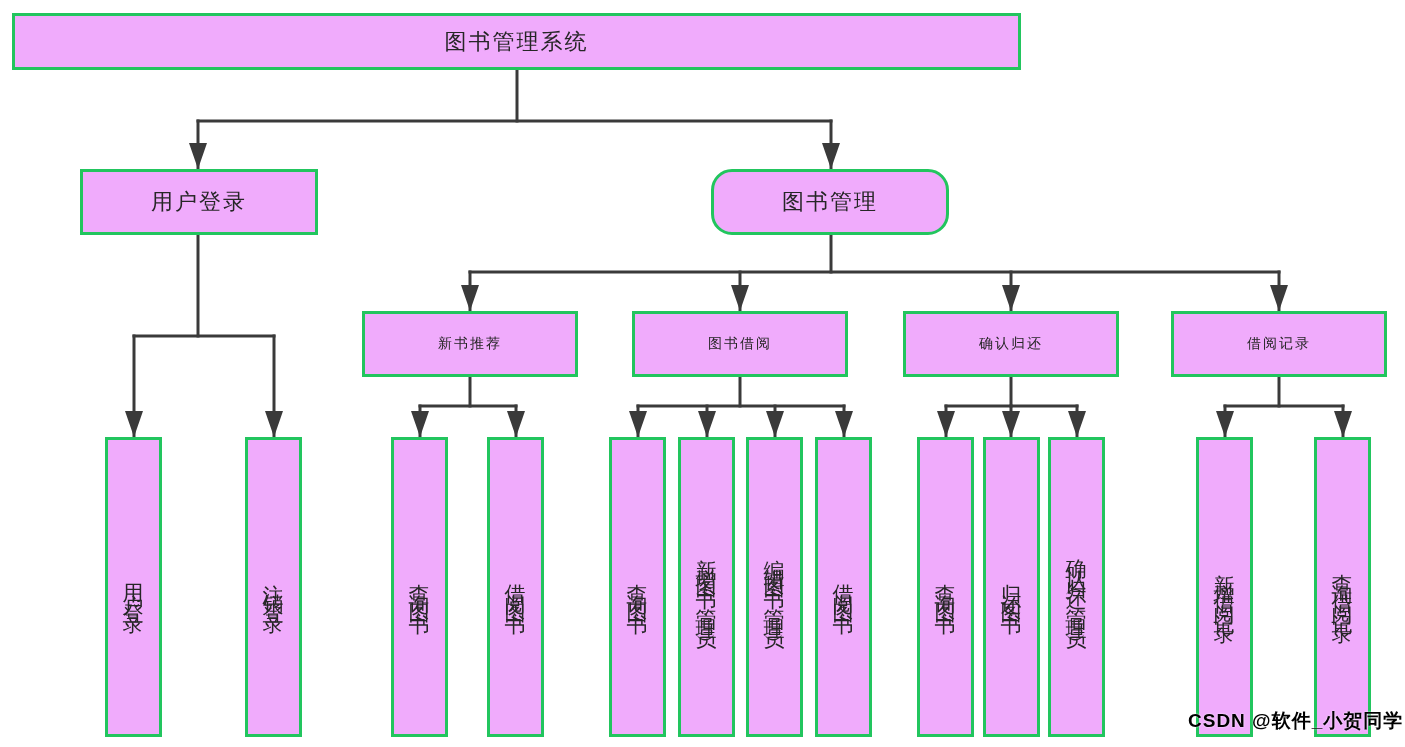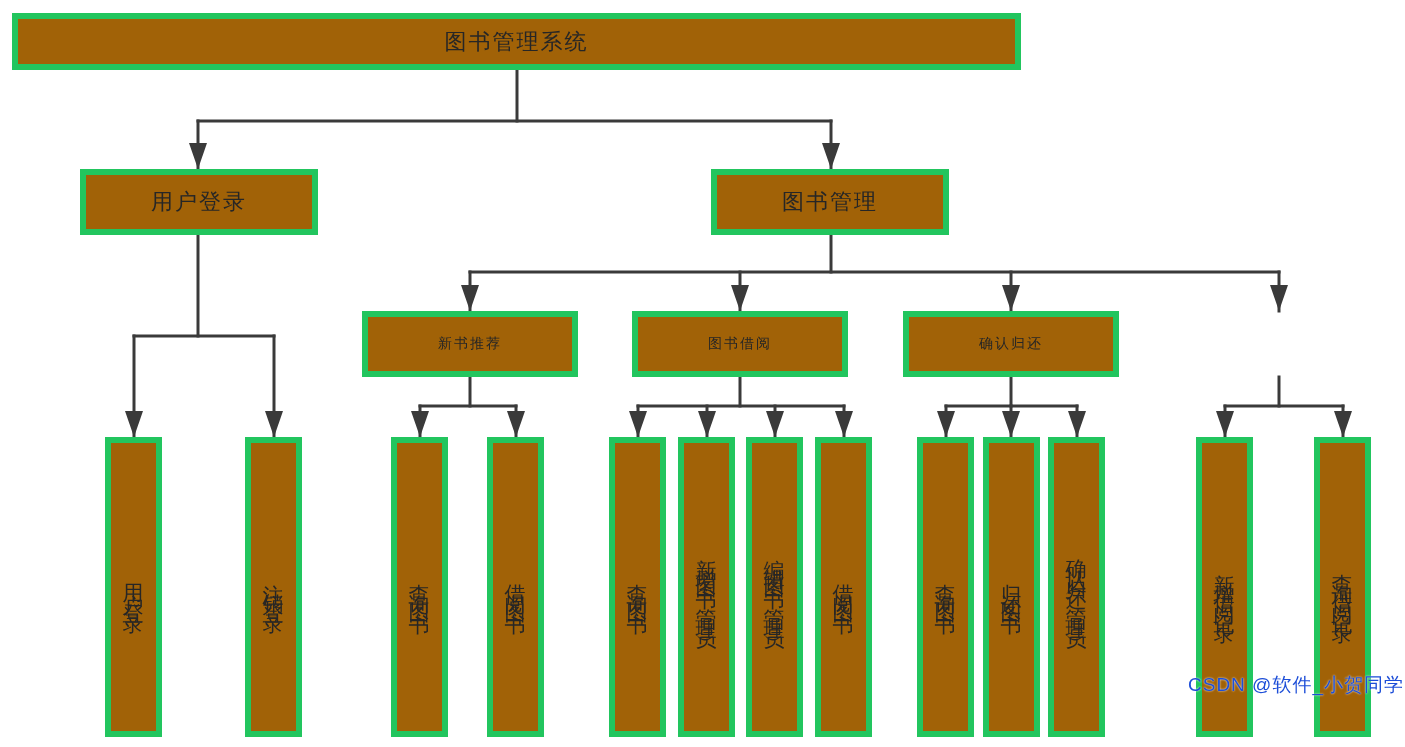--- a/index.html
+++ b/index.html
@@ -25,41 +25,41 @@
   }
   .connector-layer path {
     stroke: #3a3a3a;
     stroke-width: 3;
     fill: none;
     stroke-linecap: square;
   }
   .node {
     position: absolute;
     box-sizing: border-box;
-    background: #a16207;
-    border: 6px solid #22c55e;
+    background: #f0abfc;
+    border: 3px solid #22c55e;
     display: flex;
     align-items: center;
     justify-content: center;
     text-align: center;
   }
   .node-root {
     left: 12px; top: 13px;
     width: 1009px; height: 57px;
     font-size: 22px;
     letter-spacing: 2px;
   }
   .node-l2 {
     top: 169px;
     width: 238px; height: 66px;
     font-size: 22px;
     letter-spacing: 2px;
   }
   .node-l2.pos-user   { left: 80px; }
-  .node-l2.pos-bookmg { left: 711px; }
+  .node-l2.pos-bookmg { left: 711px; border-radius: 21px; }
   .node-l3 {
     top: 311px;
     width: 216px; height: 66px;
     font-size: 14px;
     letter-spacing: 2px;
   }
   .node-l3.pos-1 { left: 362px; }
   .node-l3.pos-2 { left: 632px; }
   .node-l3.pos-3 { left: 903px; }
   .node-l3.pos-4 { left: 1171px; }
@@ -84,26 +84,27 @@
   .node-leaf.pos-g { left: 746px; }
   .node-leaf.pos-h { left: 815px; }
   .node-leaf.pos-i { left: 917px; }
   .node-leaf.pos-j { left: 983px; }
   .node-leaf.pos-k { left: 1048px; }
   .node-leaf.pos-l { left: 1196px; }
   .node-leaf.pos-m { left: 1314px; }
   .watermark {
     position: absolute;
     left: 1188px;
-    top: 672px;
+    top: 708px;
     font-size: 19px;
-    color: #1d4ed8;
+    color: #000000;
     text-shadow: 0 0 2px #ffffff;
     white-space: nowrap;
     letter-spacing: 1px;
+    font-weight: bold;
   }
 </style>
 </head>
 <body>
 
 <div class="canvas">
 
   <svg class="connector-layer" width="1405" height="747" viewBox="0 0 1405 747" xmlns="http://www.w3.org/2000/svg">
     <defs>
       <marker id="arrow" viewBox="0 0 26 20" markerWidth="26" markerHeight="20" refX="26" refY="10" orient="auto" markerUnits="userSpaceOnUse">
@@ -167,20 +168,21 @@
   </svg>
 
   <div class="node node-root">图书管理系统</div>
 
   <div class="node node-l2 pos-user">用户登录</div>
   <div class="node node-l2 pos-bookmg">图书管理</div>
 
   <div class="node node-l3 pos-1">新书推荐</div>
   <div class="node node-l3 pos-2">图书借阅</div>
   <div class="node node-l3 pos-3">确认归还</div>
+  <div class="node node-l3 pos-4">借阅记录</div>
 
   <div class="node node-leaf pos-a">
     <span class="vtext">用户登录</span>
   </div>
   <div class="node node-leaf pos-b">
     <span class="vtext">注销登录</span>
   </div>
 
   <div class="node node-leaf pos-c">
     <span class="vtext">查询图书</span>

